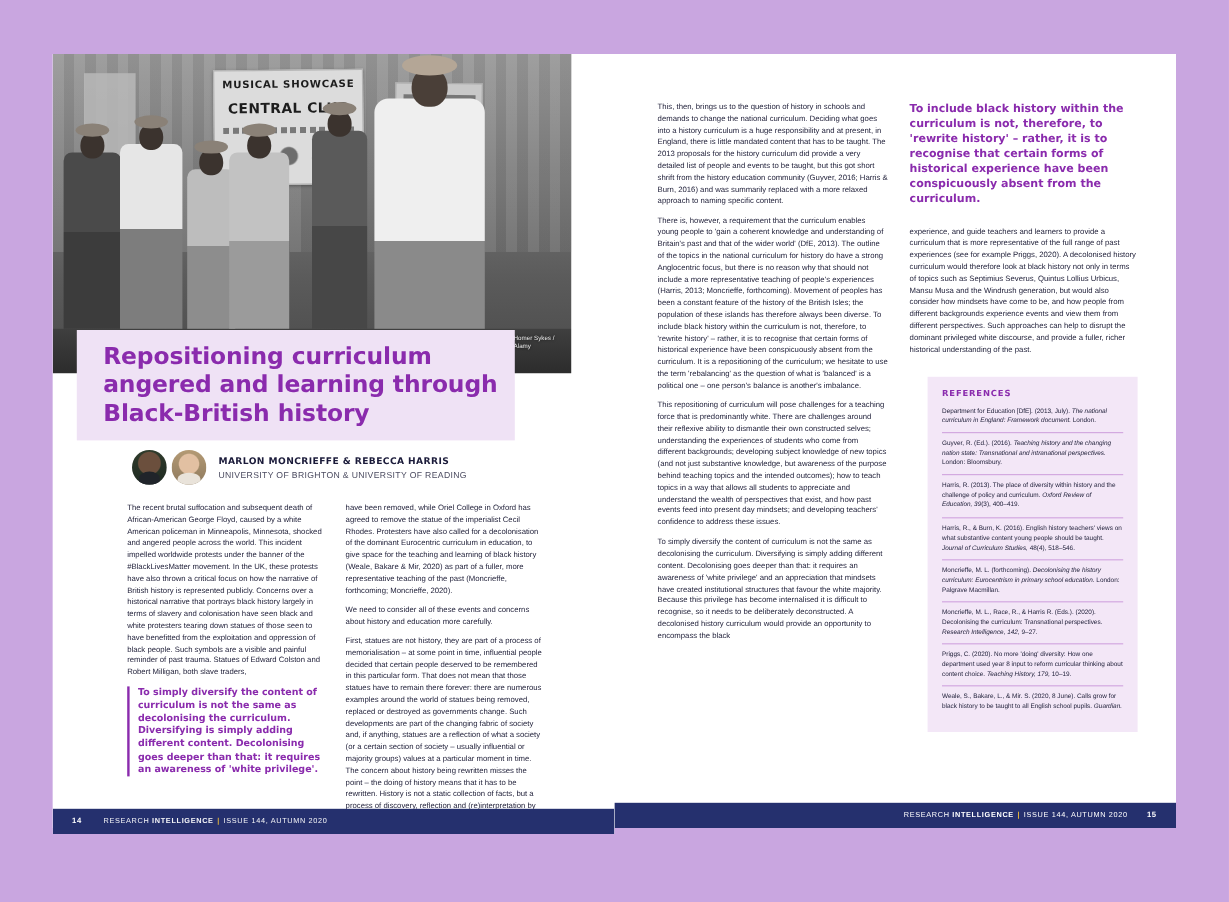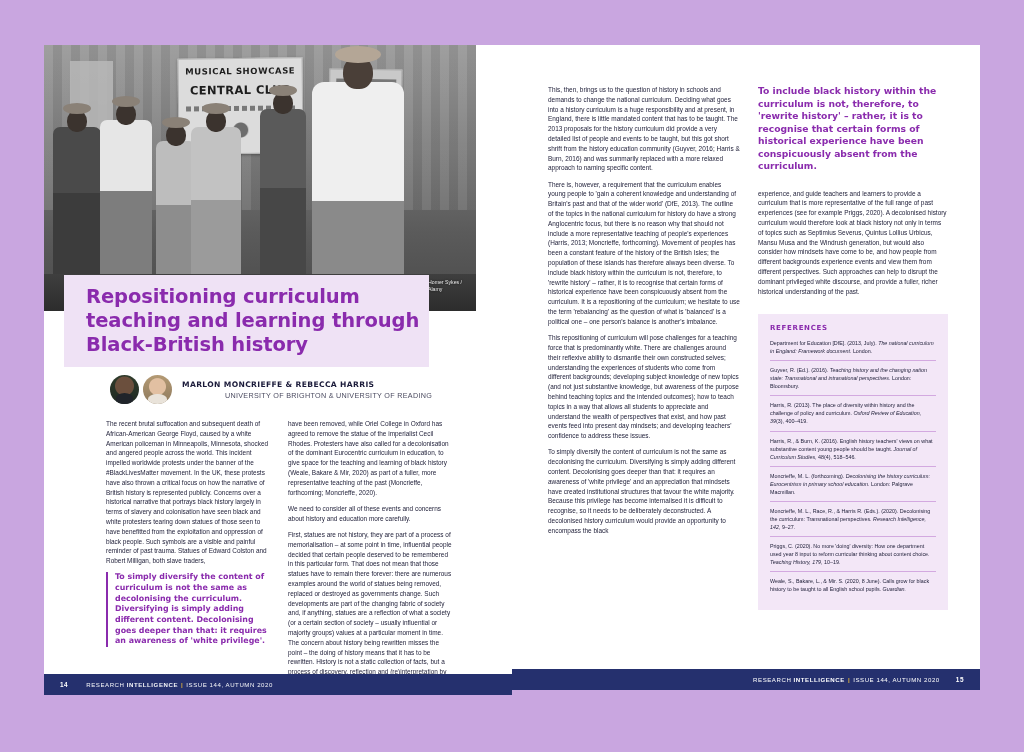--- a/index.html
+++ b/index.html
@@ -150,21 +150,20 @@
   .av2 { background: radial-gradient(circle at 50% 40%, #e2c0a2 0 8px, transparent 9px), linear-gradient(180deg,#b49a74,#8e7a5e); }
   .av2::after { content:""; position:absolute; left:18%; bottom:0; width:64%; height:34%; background:#e9e3da; border-radius:50% 50% 0 0; }
   .byline-text { margin-left:6px; }
   .byline-text .names {
     color:#1b1b3a; font-weight:700; font-size:7.6px; letter-spacing:.35px;
     font-family:"DejaVu Sans", sans-serif;
   }
   .byline-text .affil {
     color:#4b4b60; font-size:7.2px; letter-spacing:.3px; margin-top:2px;
     font-family:"Liberation Sans", sans-serif;
-    margin-left:43px;
   }
 
   .cols-left {
     position:absolute; left:62px; top:374px;
     width:348px; height:245px;
     display:flex; gap:16px;
   }
   .cols-left .col { width:166px; }
 
   .body-text {
@@ -224,20 +223,21 @@
     font-weight:700;
     font-size:9.2px;
     line-height:1.36;
     margin-bottom:16px;
   }
 
   .refs {
     margin-top:18px;
     background:#f3e7f7;
     padding:10px 12px 12px 12px;
+    margin-left:15px;
   }
   .refs h3 {
     color:#8a2bad;
     font-family:"DejaVu Sans", sans-serif;
     font-weight:700;
     font-size:7px;
     letter-spacing:.7px;
     margin-bottom:7px;
   }
   .ref-item {
@@ -291,21 +291,21 @@
           <span class="hat"></span>
         </div>
       <div class="fig f6">
           <span class="head"></span>
           <span class="hat"></span>
         </div>
       <div class="photo-credit">Homer Sykes / Alamy</div>
     </div>
 
     <div class="title-band">
-      <h1>Repositioning curriculum teaching and learning through Black-British history</h1>
+      <h1>Repositioning curriculum angered and learning through Black-British history</h1>
     </div>
 
     <div class="byline">
       <div class="avatar av1"></div>
       <div class="avatar av2"></div>
       <div class="byline-text">
         <div class="names">MARLON MONCRIEFFE &amp; REBECCA HARRIS</div>
         <div class="affil">UNIVERSITY OF BRIGHTON &amp; UNIVERSITY OF READING</div>
       </div>
     </div>

